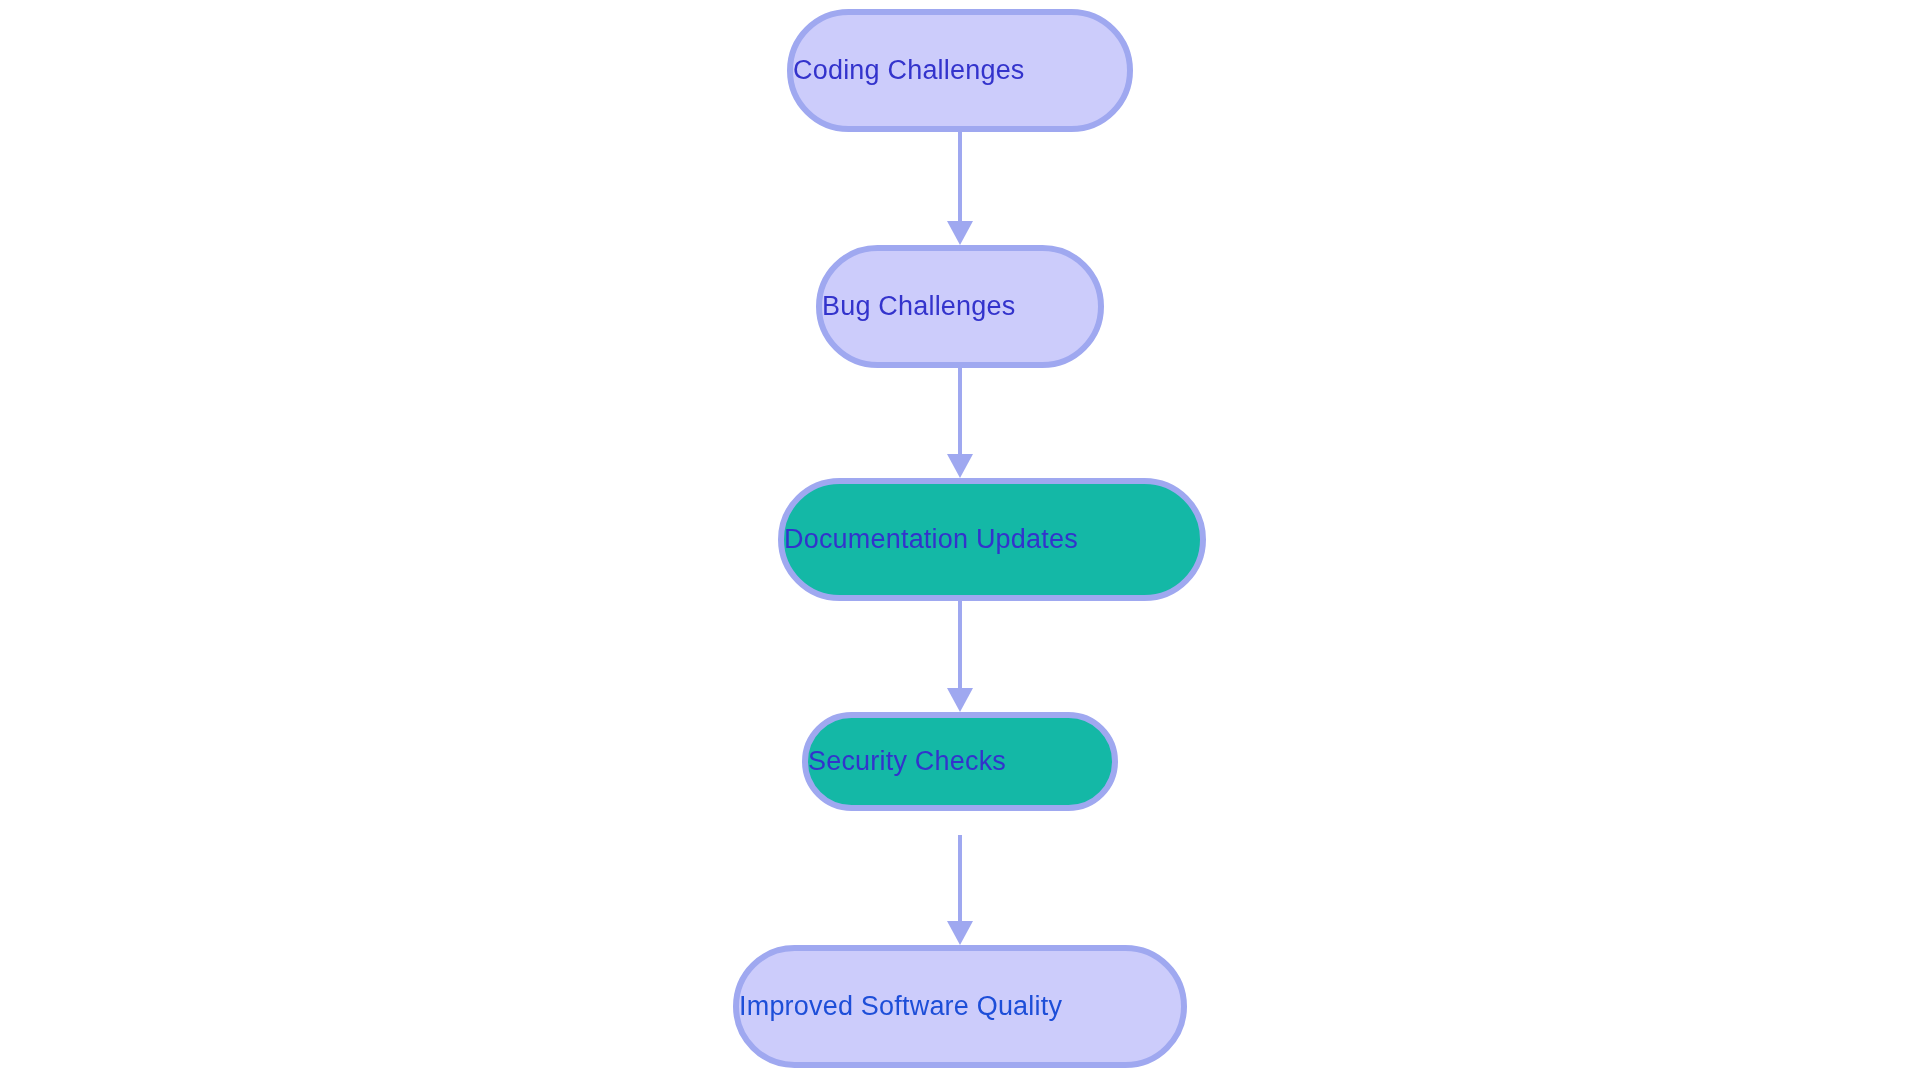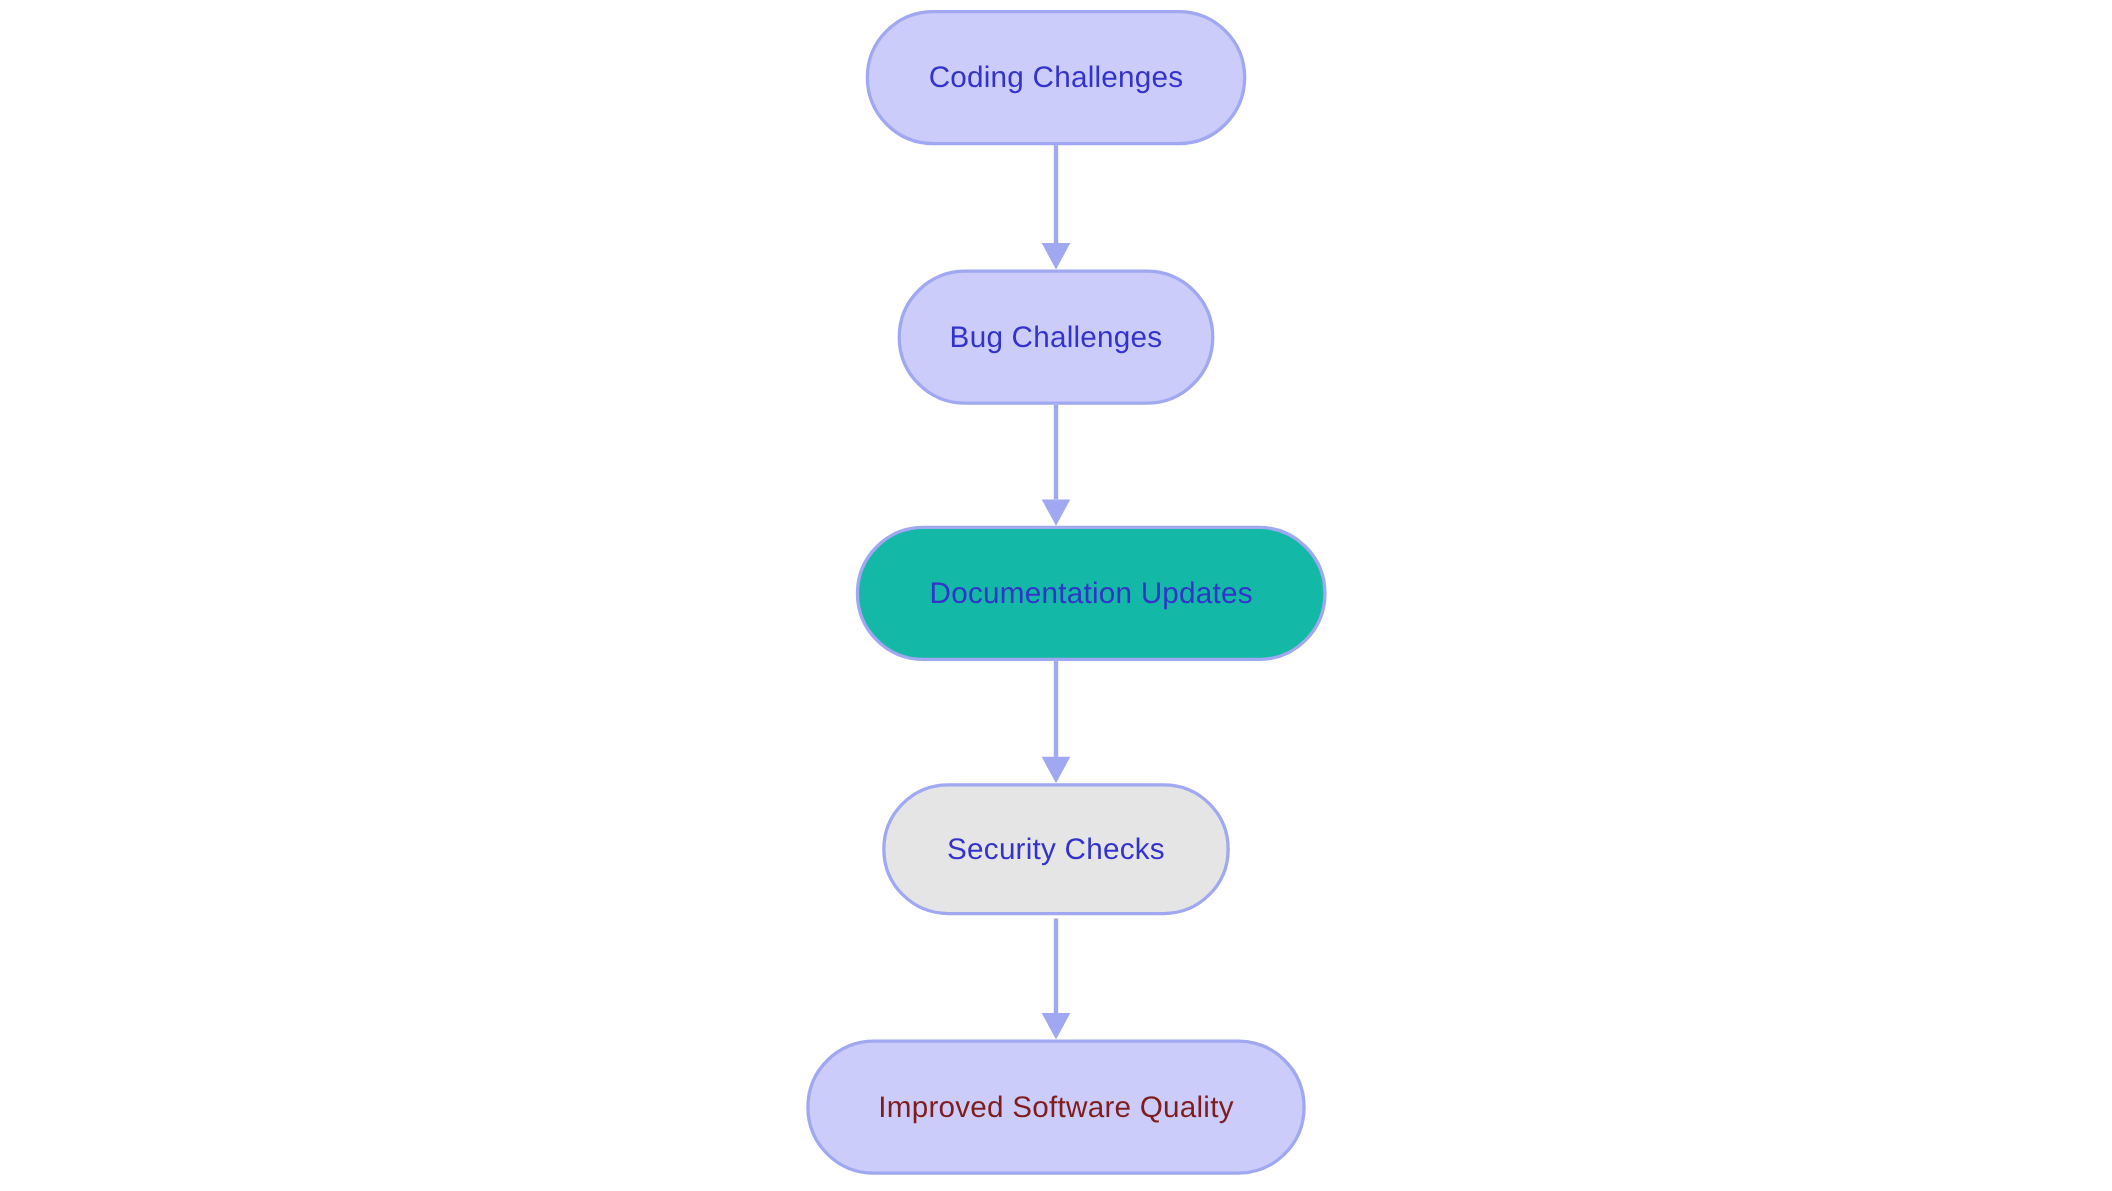--- a/index.html
+++ b/index.html
@@ -17,23 +17,23 @@
     position: relative;
     width: 1920px;
     height: 1083px;
     background: #ffffff;
   }
   .node {
     position: absolute;
     box-sizing: border-box;
     display: flex;
     align-items: center;
-    justify-content: center;
+    justify-content: flex-start;
     background: #ccccfb;
-    border: 3px solid #7f1d1d;
+    border: 6px solid #7f1d1d;
     border-radius: 62px;
     height: 123px;
     transform: translateX(-50%);
   }
   .node-label {
     color: #3333cc;
     font-family: "Liberation Sans", sans-serif;
     font-size: 27px;
     font-weight: 400;
     line-height: 1;
@@ -90,26 +90,26 @@
 
   <div class="node" style="left: 992px; top: 478px; width: 428px; height: 123px; border-radius: 61.5px; background: #14b8a6; border-color: rgb(159, 168, 240);">
     <span class="node-label" style="color: rgb(51, 51, 204);">Documentation Updates</span>
   </div>
 
   <div class="connector" style="left: 960px; top: 601px; height: 111px;">
     <div class="shaft" style="height: 87px; background: rgb(159, 168, 240);"></div>
     <div class="arrowhead" style="border-top-color: rgb(159, 168, 240);"></div>
   </div>
 
-  <div class="node" style="left: 960px; top: 712px; width: 316px; height: 120px; border-radius: 61.5px; background: #e5e5e5; border-color: rgb(159, 168, 240);">
+  <div class="node" style="left: 960px; top: 712px; width: 316px; height: 99px; border-radius: 61.5px; background: #14b8a6; border-color: rgb(159, 168, 240);">
     <span class="node-label" style="color: rgb(51, 51, 204);">Security Checks</span>
   </div>
 
   <div class="connector" style="left: 960px; top: 835px; height: 110px;">
     <div class="shaft" style="height: 86px; background: rgb(159, 168, 240);"></div>
     <div class="arrowhead" style="border-top-color: rgb(159, 168, 240);"></div>
   </div>
 
   <div class="node" style="left: 960px; top: 945px; width: 454px; height: 123px; border-radius: 61.5px; background: rgb(204, 204, 251); border-color: rgb(159, 168, 240);">
-    <span class="node-label" style="color: #7f1d1d;">Improved Software Quality</span>
+    <span class="node-label" style="color: #1d4ed8;">Improved Software Quality</span>
   </div>
 
 </div>
 
 </body></html>

